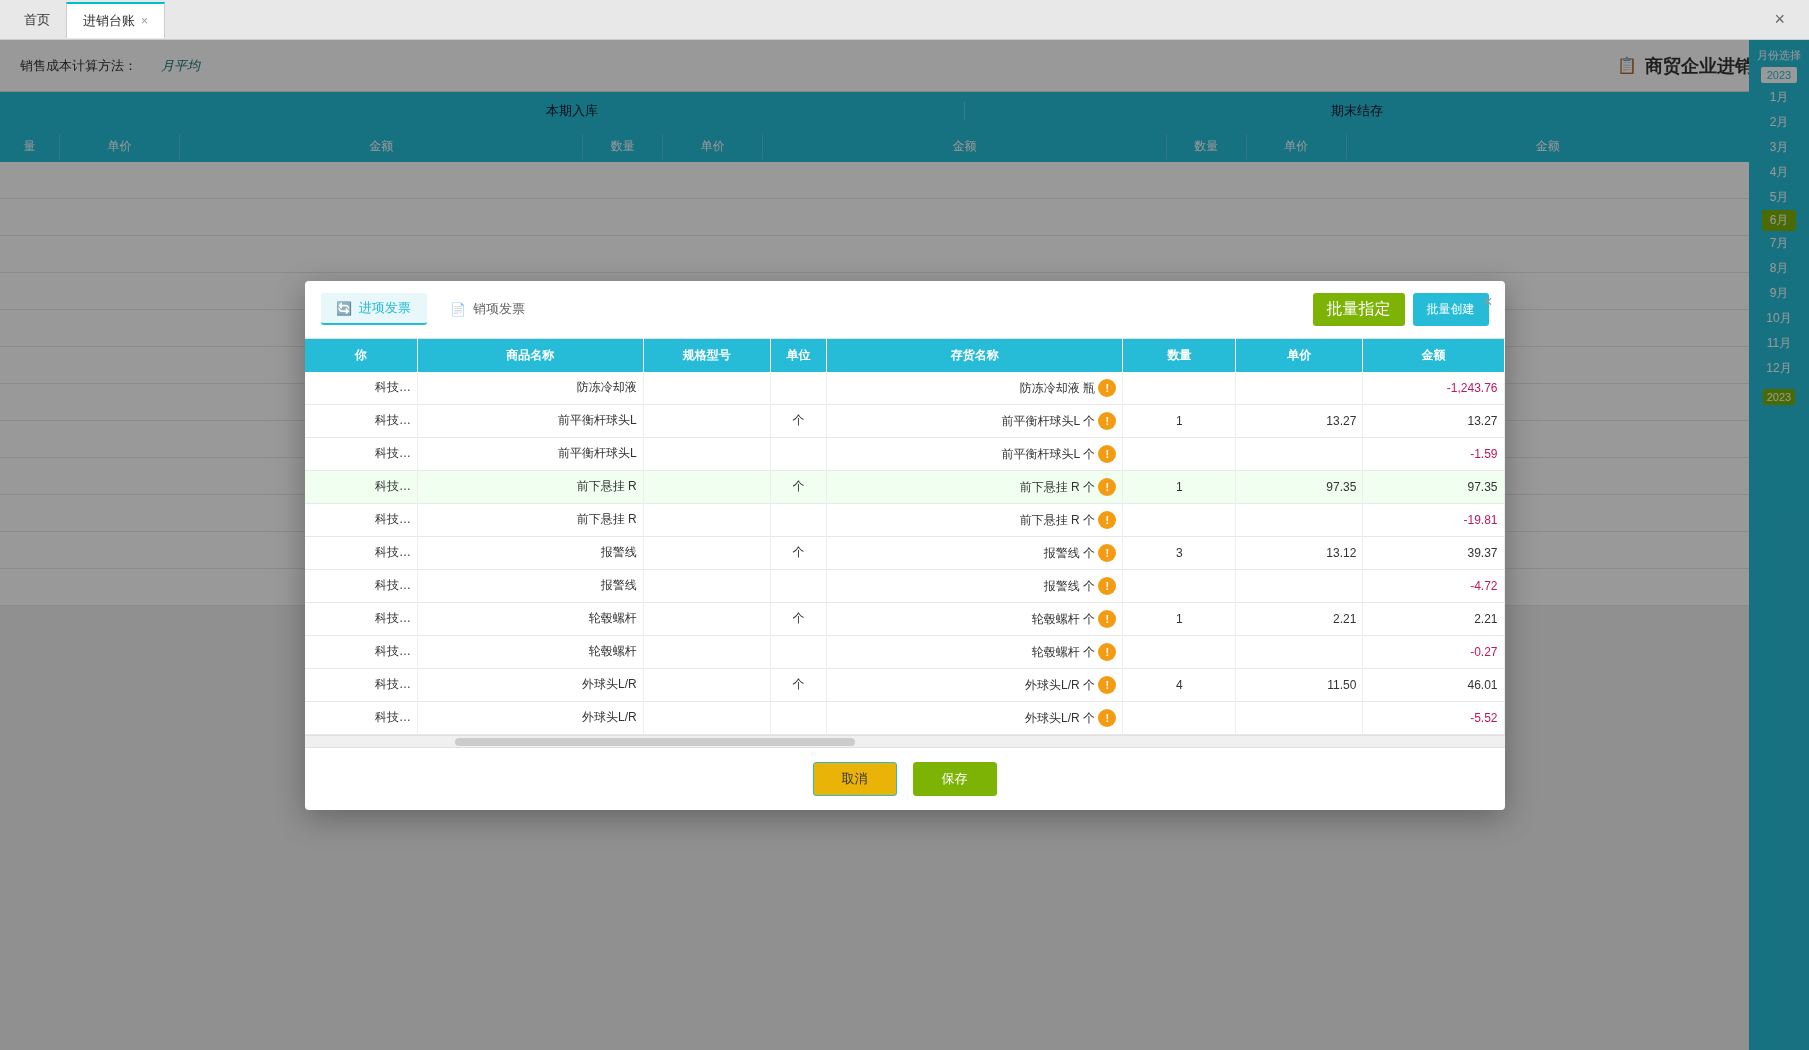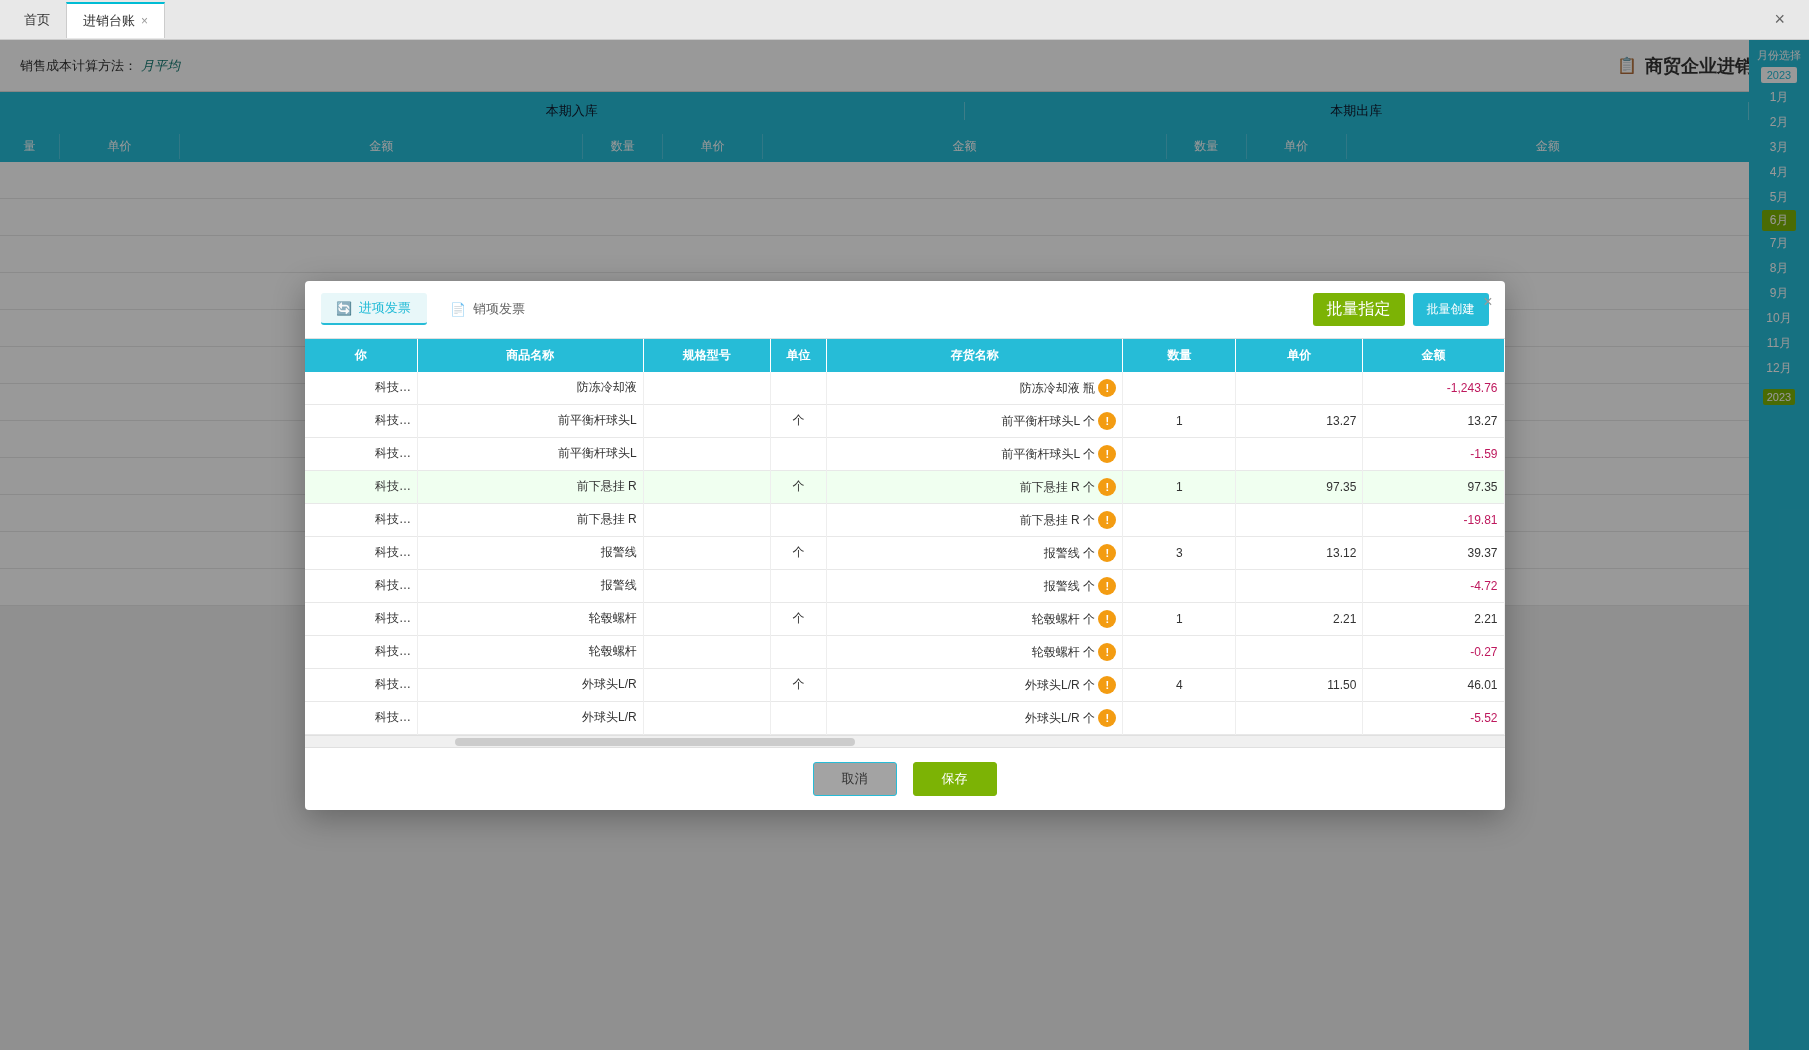--- a/index.html
+++ b/index.html
@@ -25,21 +25,21 @@
       background: #f0f0f0; width: 100%; height: calc(1050px - 40px);
       position: relative; overflow: hidden;
     }
 
     
     .top-toolbar {
       display: flex; align-items: center; justify-content: space-between;
       background: #fff; padding: 0 20px; height: 52px;
       border-bottom: 1px solid #e0e0e0;
     }
-    .toolbar-left { font-size: 13px; color: #333; display: flex; align-items: center; gap: 4px; }
+    .toolbar-left { font-size: 13px; color: #333; display: flex; align-items: center; gap: 24px; }
     .toolbar-center { font-size: 18px; font-weight: bold; color: #333; display: flex; align-items: center; gap: 8px; }
     .toolbar-right { display: flex; align-items: center; gap: 8px; }
     .btn-toolbar {
       padding: 5px 12px; border: 1px solid #ccc; border-radius: 3px;
       background: #fff; cursor: pointer; font-size: 12px; color: #333;
     }
     .btn-toolbar.primary { background: #7cb305; color: #fff; border-color: #7cb305; }
     .btn-toolbar.outline { background: #fff; color: #333; }
     .toolbar-icon-btn { display: flex; align-items: center; gap: 3px; color: #666; cursor: pointer; font-size: 12px; }
 
@@ -115,21 +115,21 @@
     .modal-scrollbar-thumb {
       position: absolute; left: 150px; width: 400px; height: 8px; top: 2px;
       background: #ccc; border-radius: 4px;
     }
 
     
     .btn {
       padding: 7px 28px; border-radius: 3px; cursor: pointer; font-size: 13px;
       border: 1px solid #ccc;
     }
-    .btn-cancel { background: #a3a3a3; color: #333; border-color: #26bcd7; }
+    .btn-cancel { background: #eab308; color: #333; border-color: #26bcd7; }
     .btn-save { background: #7cb305; color: #fff; border-color: #7cb305; }
     .btn-batch { background: #7cb305; color: #fff; border: none; padding: 6px 14px; border-radius: 3px; font-size: 16px; cursor: pointer; }
     .btn-batch-create { background: #26bcd7; color: #fff; border: none; padding: 6px 14px; border-radius: 3px; font-size: 12px; cursor: pointer; }
     .bg-row { display: flex; height: 37px; border-bottom: 1px solid #e8e8e8; background: #fff; }
   </style>
 </head>
 <body>
 
 <div class="tab-bar">
   <span class="tab-item">
@@ -151,21 +151,21 @@
     </div>
     <div class="toolbar-center">
       <span style="font-size:16px;">📋</span>
       <span>商贸企业进销台账</span>
     </div>
   </div>
 
   <div style="display:flex; background:#26bcd7; color:#0f172a; height:38px; align-items:center; width:calc(100% - 60px);">
     <div style="width:180px; min-width:180px; border-right:1px solid rgba(255,255,255,0.3);"></div>
     <div style="flex:1; text-align:center; border-right:1px solid rgba(255,255,255,0.3); font-size:13px;">本期入库</div>
-    <div style="flex:1; text-align:center; border-right:1px solid rgba(255,255,255,0.3); font-size:13px;">本期出库</div>
+    <div style="flex:1; text-align:center; font-size:13px;">期末结存</div>
   </div>
 
   <div style="display:flex; background:#26bcd7; color:#fff; height:32px; align-items:center; width:calc(100% - 60px);">
     <div style="width:60px; border-right:1px solid rgba(255,255,255,0.2); text-align:center; font-size:12px; padding:4px;">量</div>
     <div style="width:120px; border-right:1px solid rgba(255,255,255,0.2); text-align:center; font-size:12px; padding:4px;">单价</div>
     <div style="flex:1; border-right:1px solid rgba(255,255,255,0.2); text-align:center; font-size:12px; padding:4px;">金额</div>
     <div style="width:80px; border-right:1px solid rgba(255,255,255,0.2); text-align:center; font-size:12px; padding:4px;">数量</div>
     <div style="width:100px; border-right:1px solid rgba(255,255,255,0.2); text-align:center; font-size:12px; padding:4px;">单价</div>
     <div style="flex:1; border-right:1px solid rgba(255,255,255,0.2); text-align:center; font-size:12px; padding:4px;">金额</div>
     <div style="width:80px; border-right:1px solid rgba(255,255,255,0.2); text-align:center; font-size:12px; padding:4px;">数量</div>

